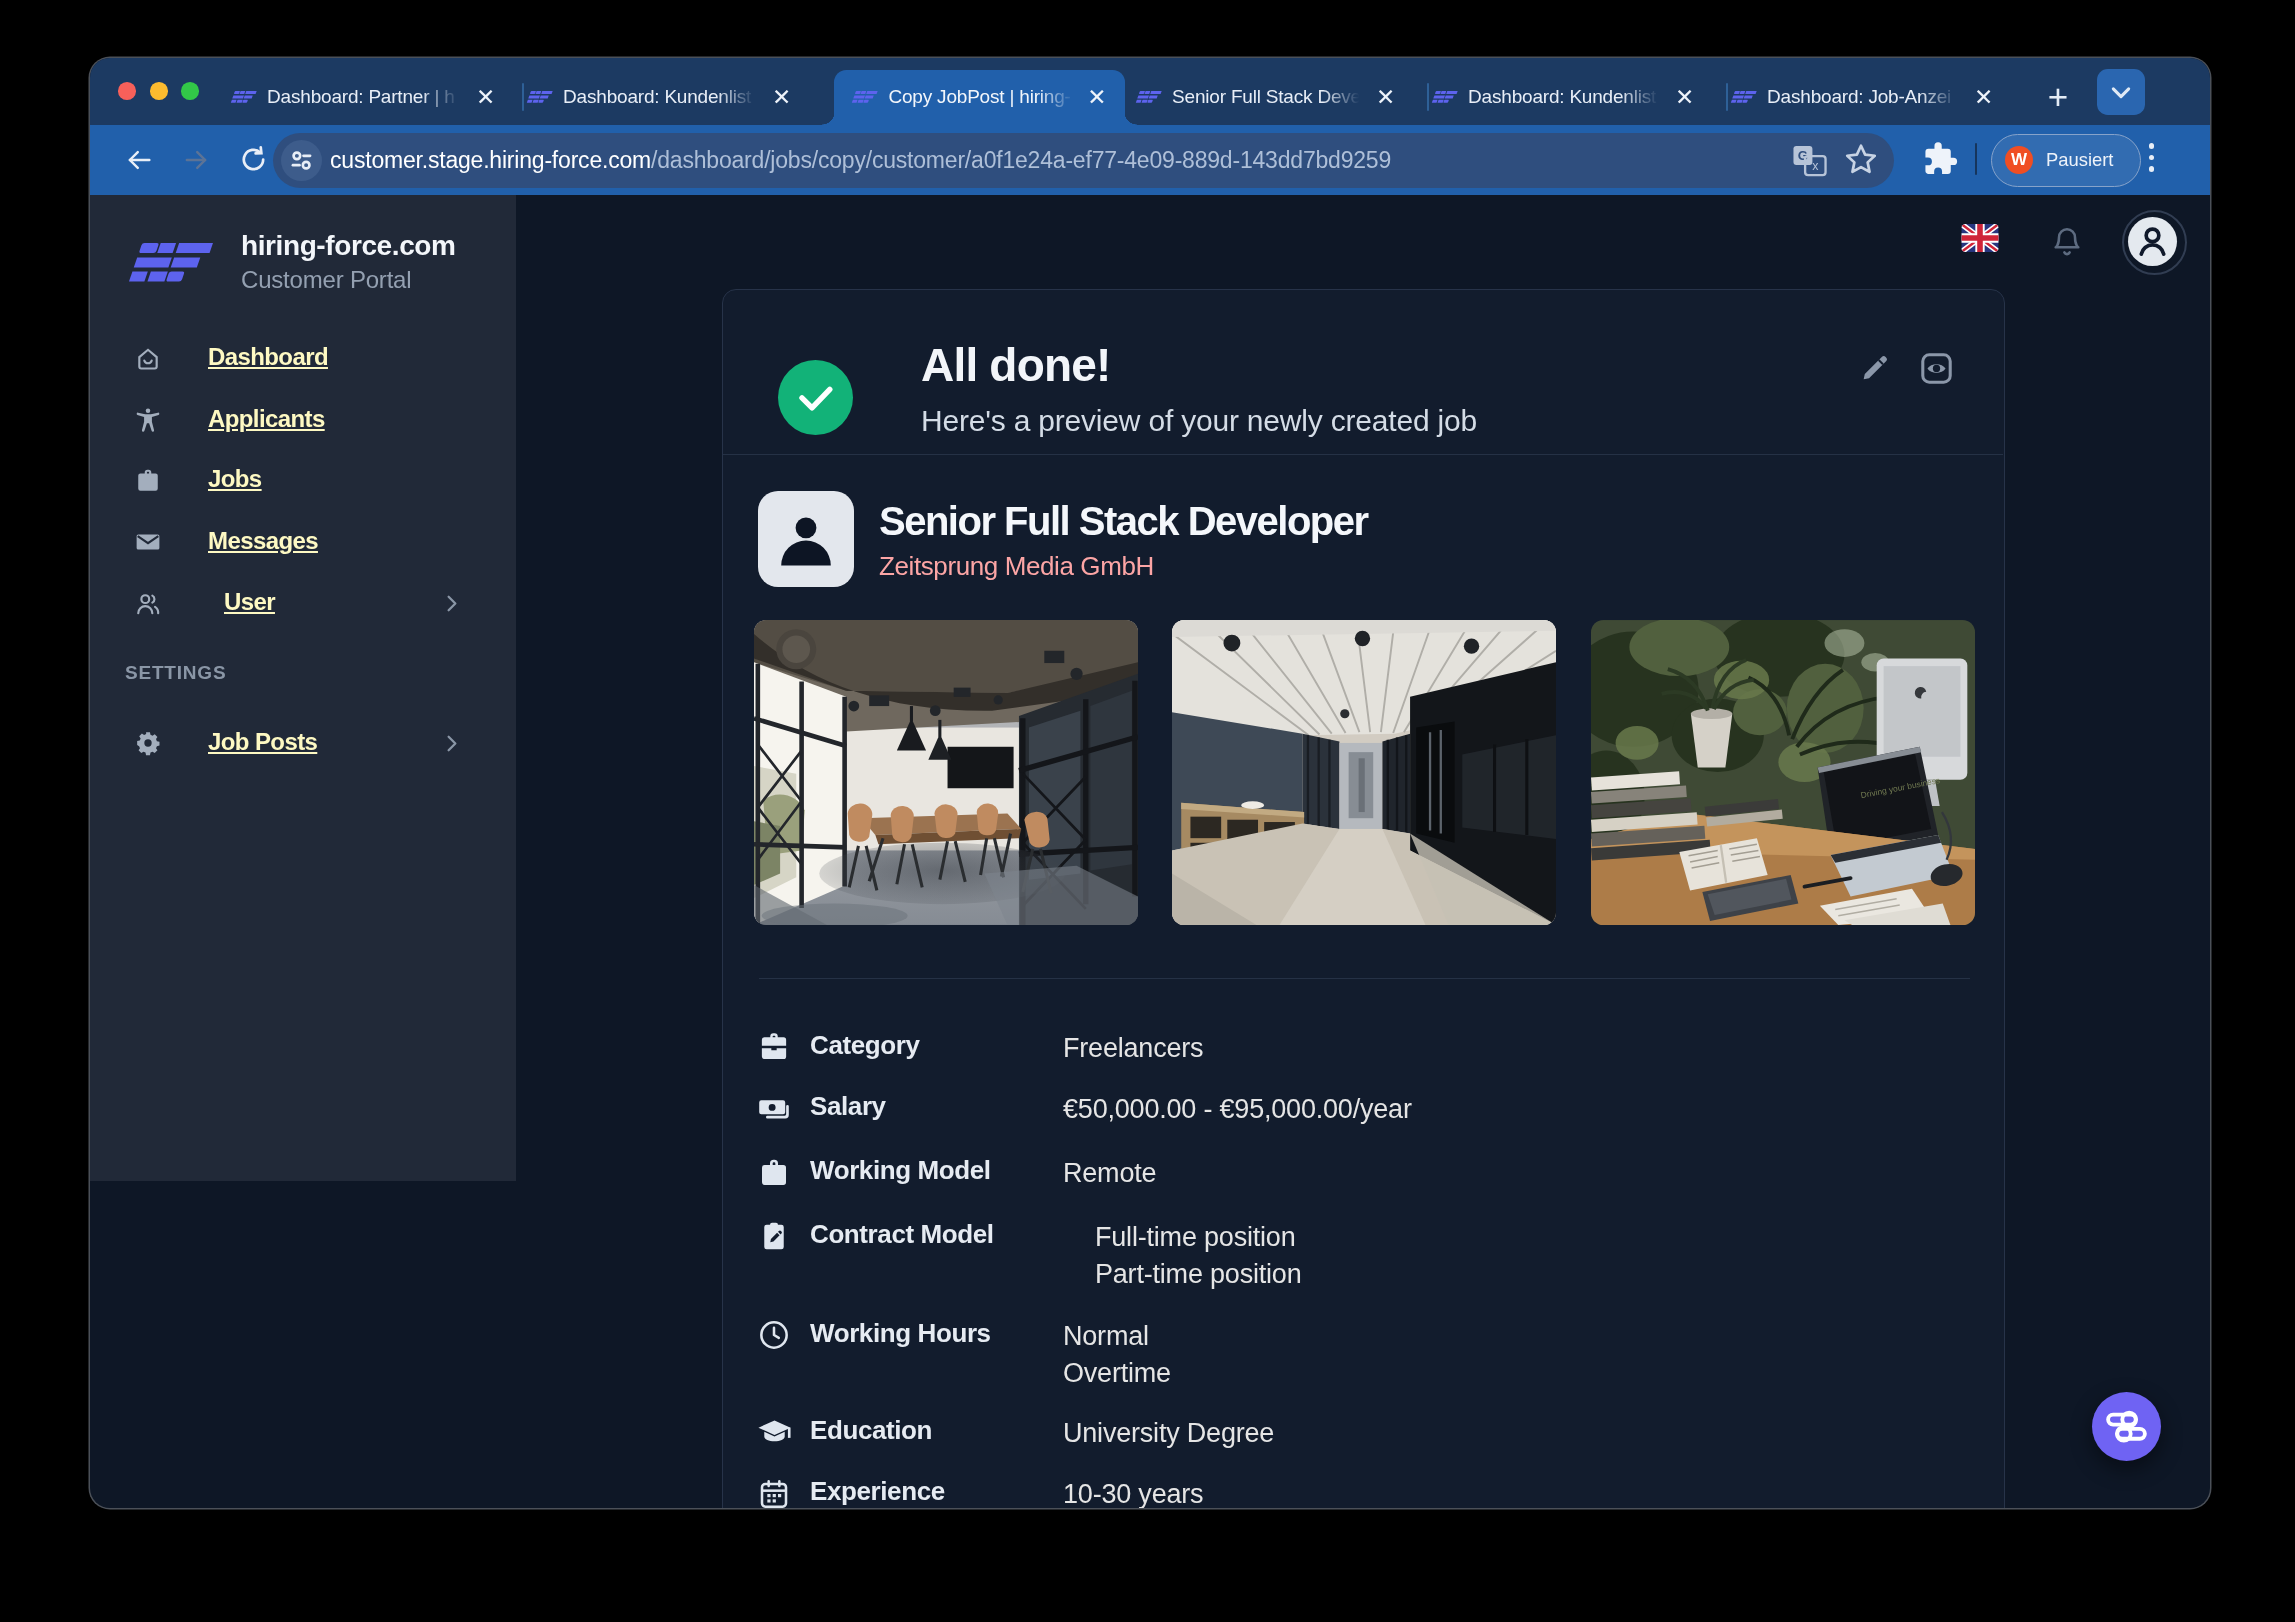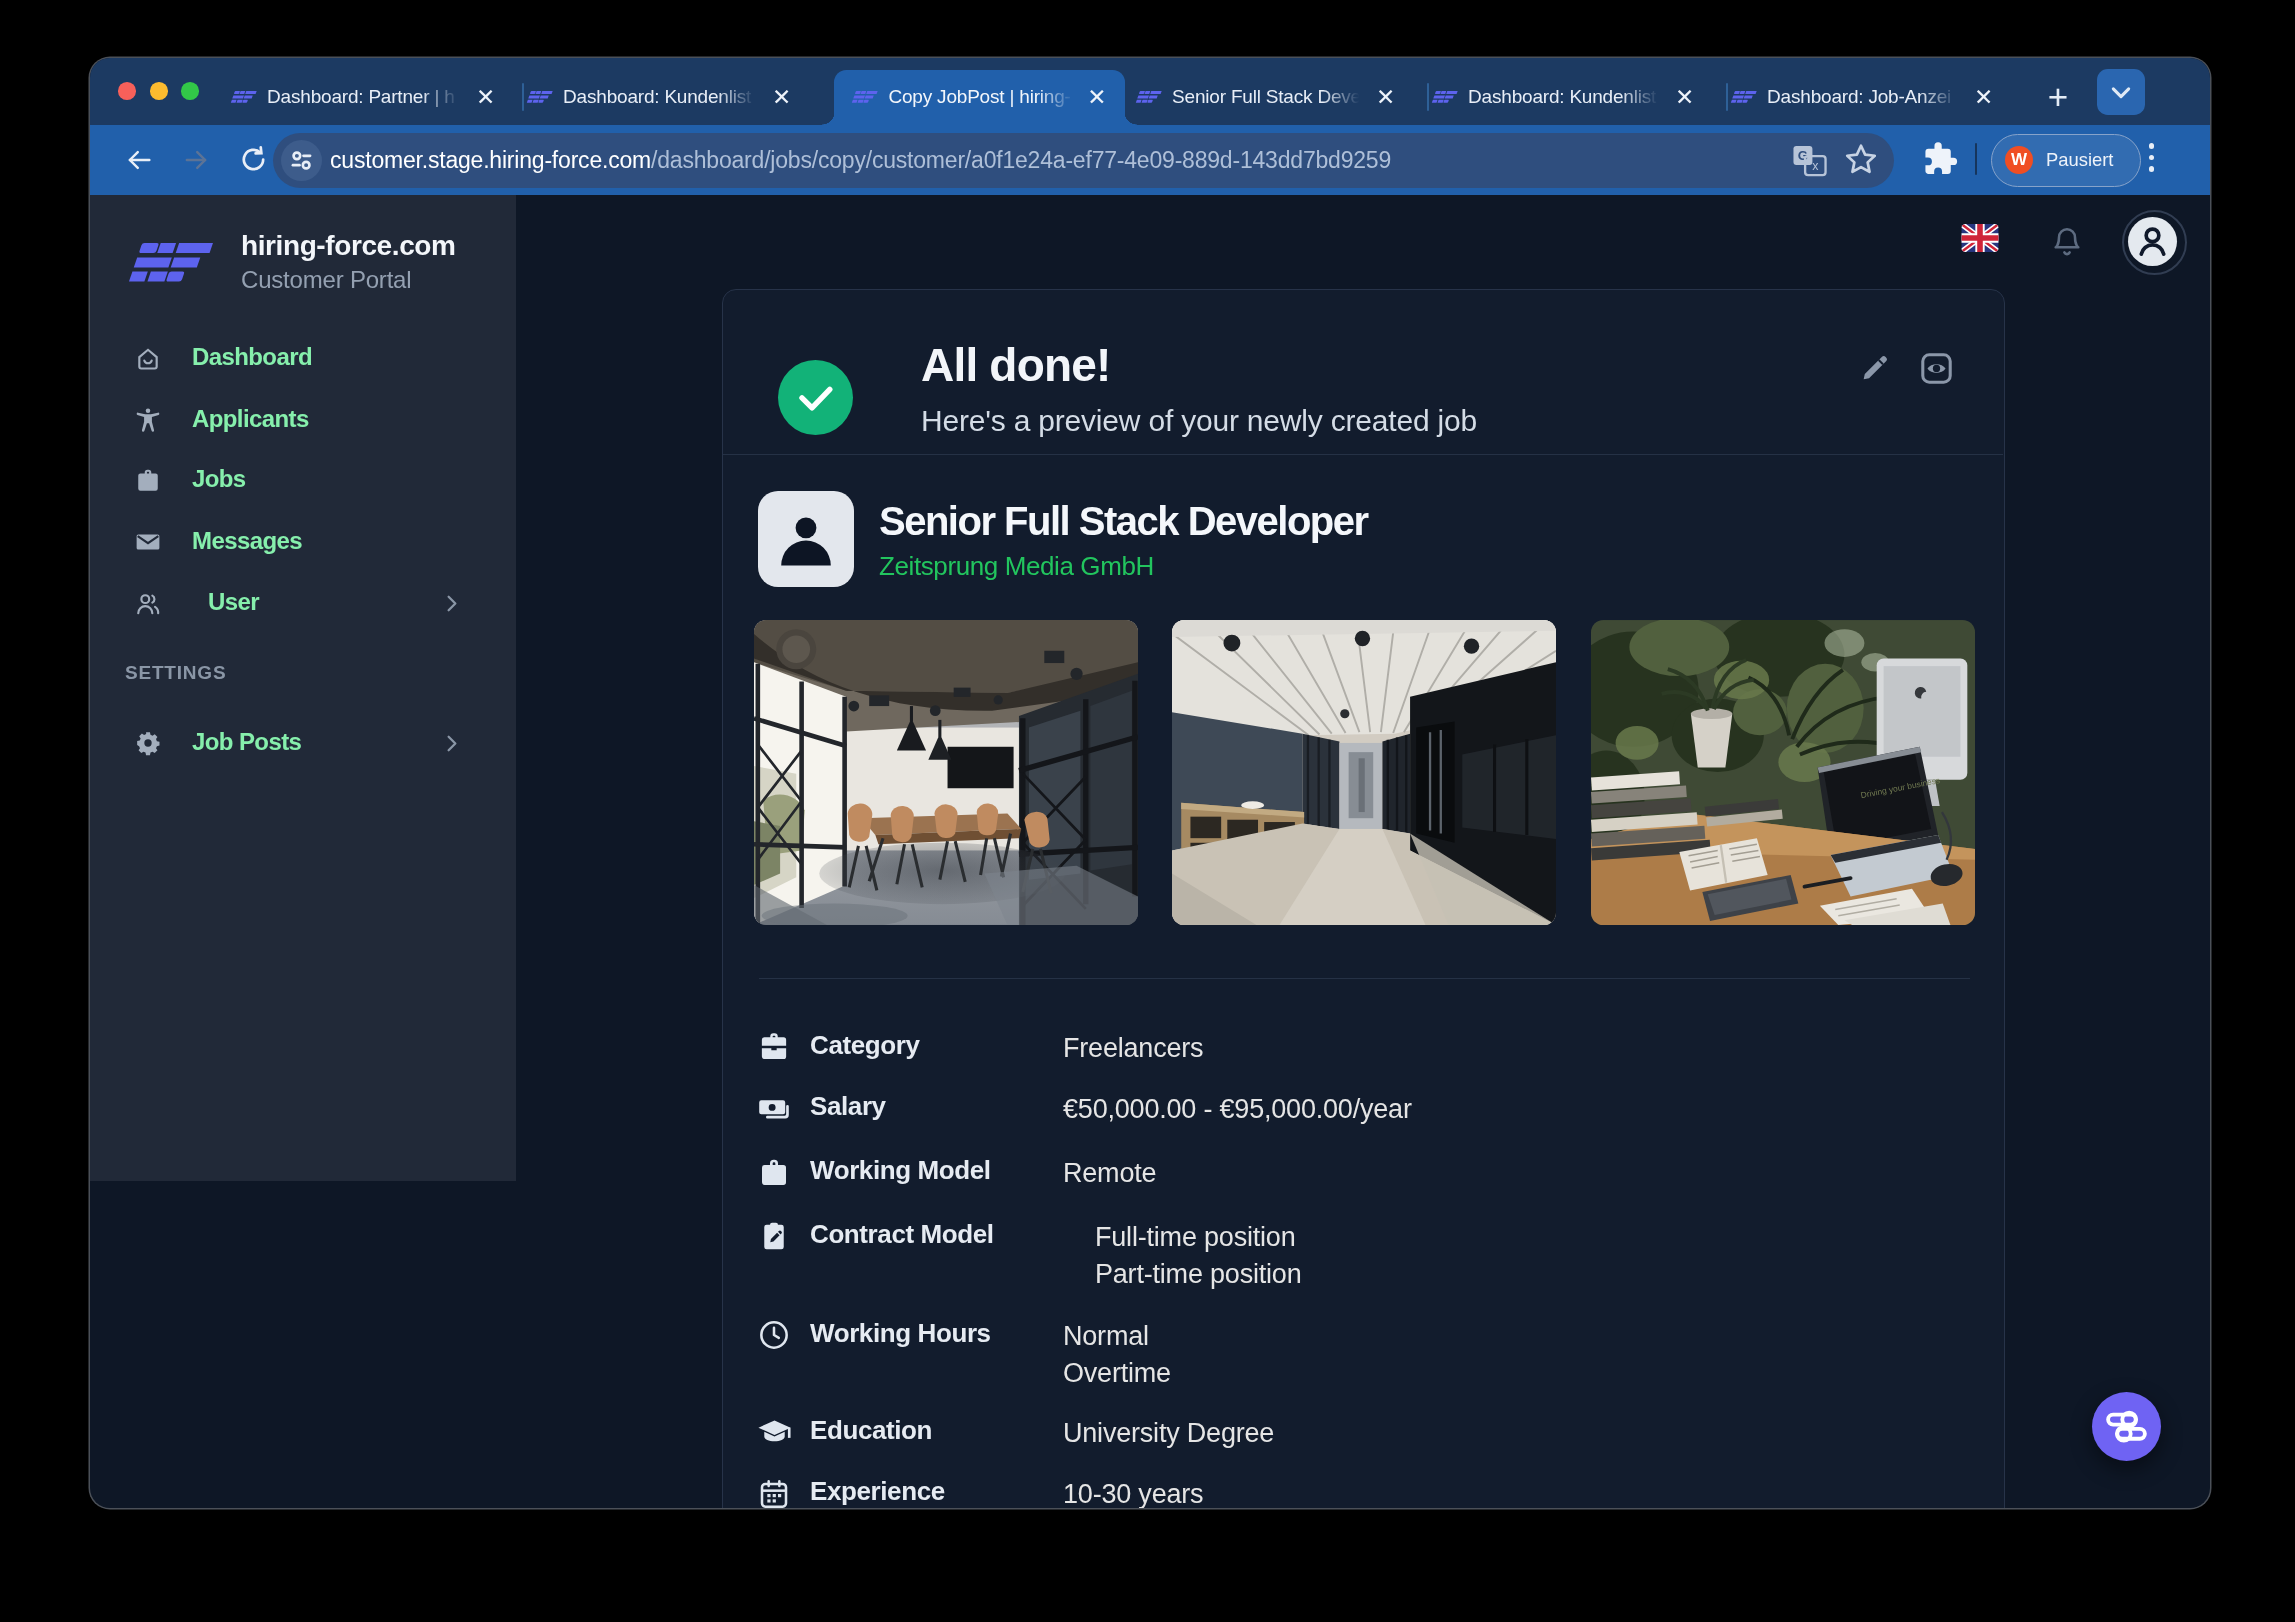--- a/index.html
+++ b/index.html
@@ -28,21 +28,21 @@
   
   #toolbar{position:absolute;left:0;top:67px;width:100%;height:70px;background:#2160ab;}
   #urlpill{position:absolute;left:183px;top:7.7px;width:1621px;height:55px;border-radius:28px;background:#2f4e7e;
     display:flex;align-items:center;}
   #tunecirc{position:absolute;left:7.7px;top:7px;width:41px;height:41px;border-radius:50%;background:#3d5c8b;}
   .urltxt{position:absolute;left:57px;top:0;height:55px;display:flex;align-items:center;font-size:23px;letter-spacing:-0.2px;color:#fff;white-space:nowrap;}
   .urltxt .dim{color:#aebfd8;}
   
   #content{position:absolute;left:0;top:137px;width:100%;height:986px;background:#0e1726;}
   #sidebar{position:absolute;left:0;top:0;width:426px;height:100%;background:#212938;}
-  .navlbl{position:absolute;left:102px;font-size:24px;font-weight:700;color:#86efac;letter-spacing:-0.6px;}
+  .navlbl{position:absolute;left:118px;font-size:24px;font-weight:700;color:#fef9c3;letter-spacing:-0.6px;text-decoration:underline;}
   .navico{position:absolute;left:45px;}
   
   #card{position:absolute;left:632px;top:94px;width:1283px;height:1275px;background:#121c2d;
     border:1.5px solid #273349;border-radius:14px;box-sizing:border-box;}
   .cardrow-lbl{font-size:26px;font-weight:700;color:#e6ebf2;letter-spacing:-0.4px;}
   .cardrow-val{font-size:27px;color:#e5e5e5;line-height:37px;letter-spacing:-0.2px;}
 </style>
 </head>
 <body>
 <div id="win">
@@ -346,21 +346,21 @@
     <div class="abs" style="left:0;top:164px;width:1280px;height:0;border-top:1.5px solid #253145;"></div>
 
     <div class="abs" style="left:35px;top:201px;width:96px;height:96px;border-radius:20px;background:#e3e7ed;"></div>
     <svg class="abs" style="left:35px;top:201px;" width="96" height="96" viewBox="0 0 24 24">
           <g fill="#0d1524">
             <circle cx="12" cy="9.2" r="2.6"></circle>
             <path d="M5.8 18.6 a6.2 6.2 0 0 1 12.4 0 Z"></path>
           </g>
         </svg>
     <div class="abs" style="left:156px;top:209px;font-size:40px;font-weight:700;color:#f4f7fb;letter-spacing:-1.5px;">Senior Full Stack Developer</div>
-    <div class="abs" style="left:156px;top:261px;font-size:26px;color:#22c55e;letter-spacing:-0.4px;text-align:center;">Zeitsprung Media GmbH</div>
+    <div class="abs" style="left:156px;top:261px;font-size:26px;color:#fca5a5;letter-spacing:-0.4px;text-align:center;">Zeitsprung Media GmbH</div>
 
     <svg class="abs" style="left:31px;top:330px;border-radius:12.3px;" width="384" height="305" viewBox="0 0 500 397">
       <defs>
         <linearGradient id="p1f" x1="0" y1="0" x2="0" y2="1">
               <stop offset="0" stop-color="#c9c8c6"></stop>
               <stop offset=".5" stop-color="#a8abb0"></stop>
               <stop offset="1" stop-color="#868c94"></stop>
             </linearGradient>
         <radialGradient id="p1s" cx=".5" cy=".45" r=".75">
               <stop offset="0" stop-color="#3f444b" stop-opacity=".55"></stop>

